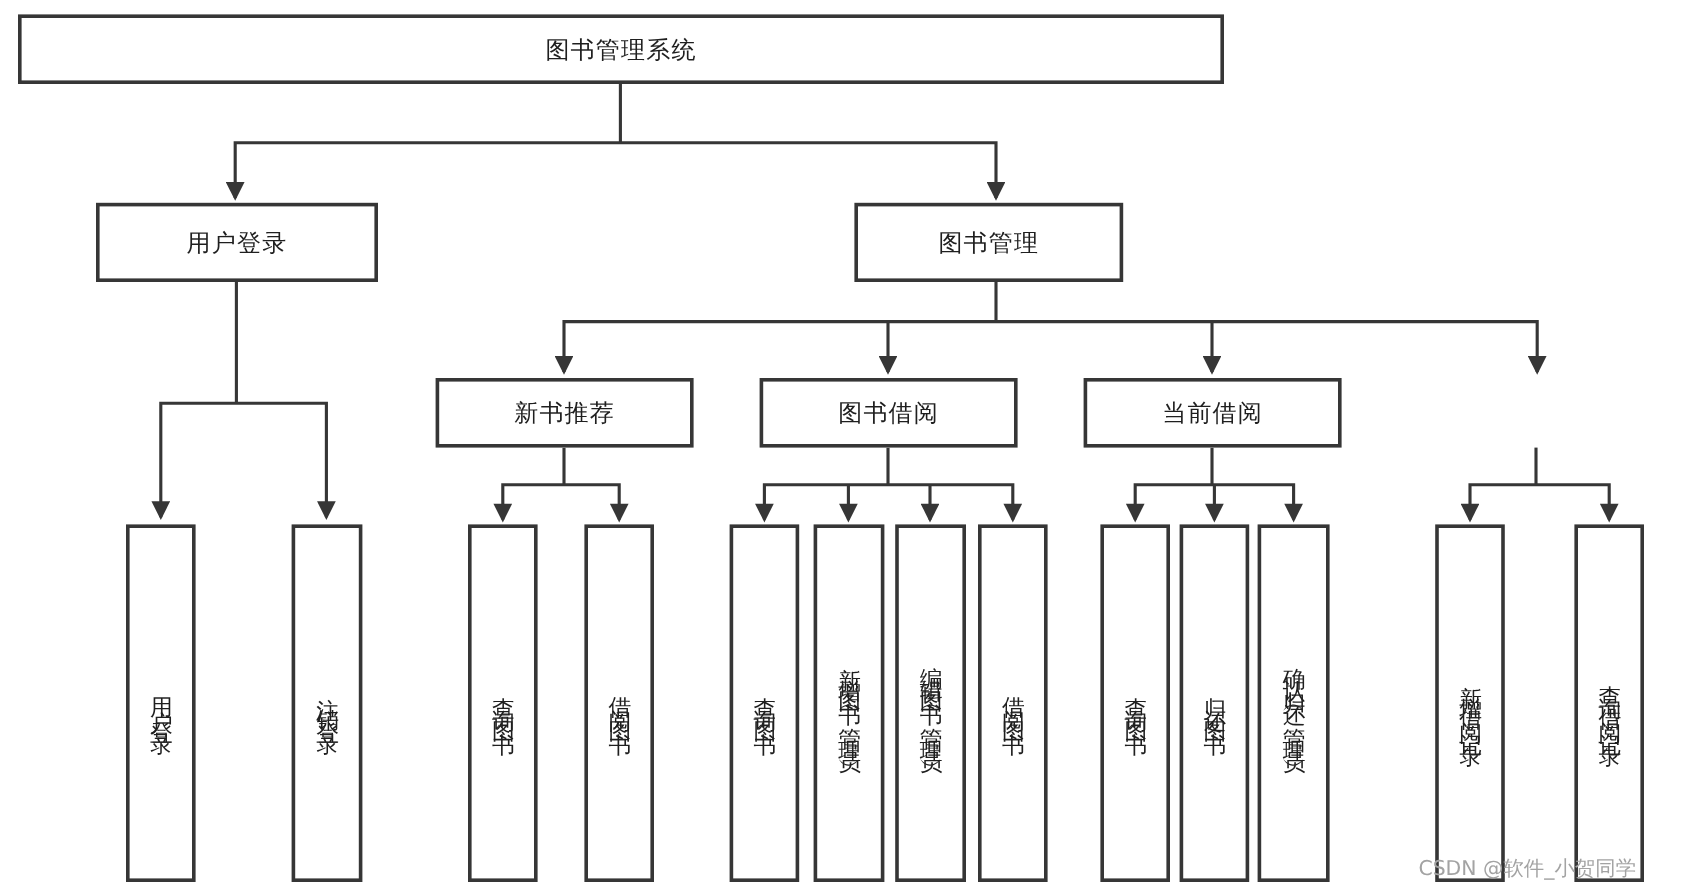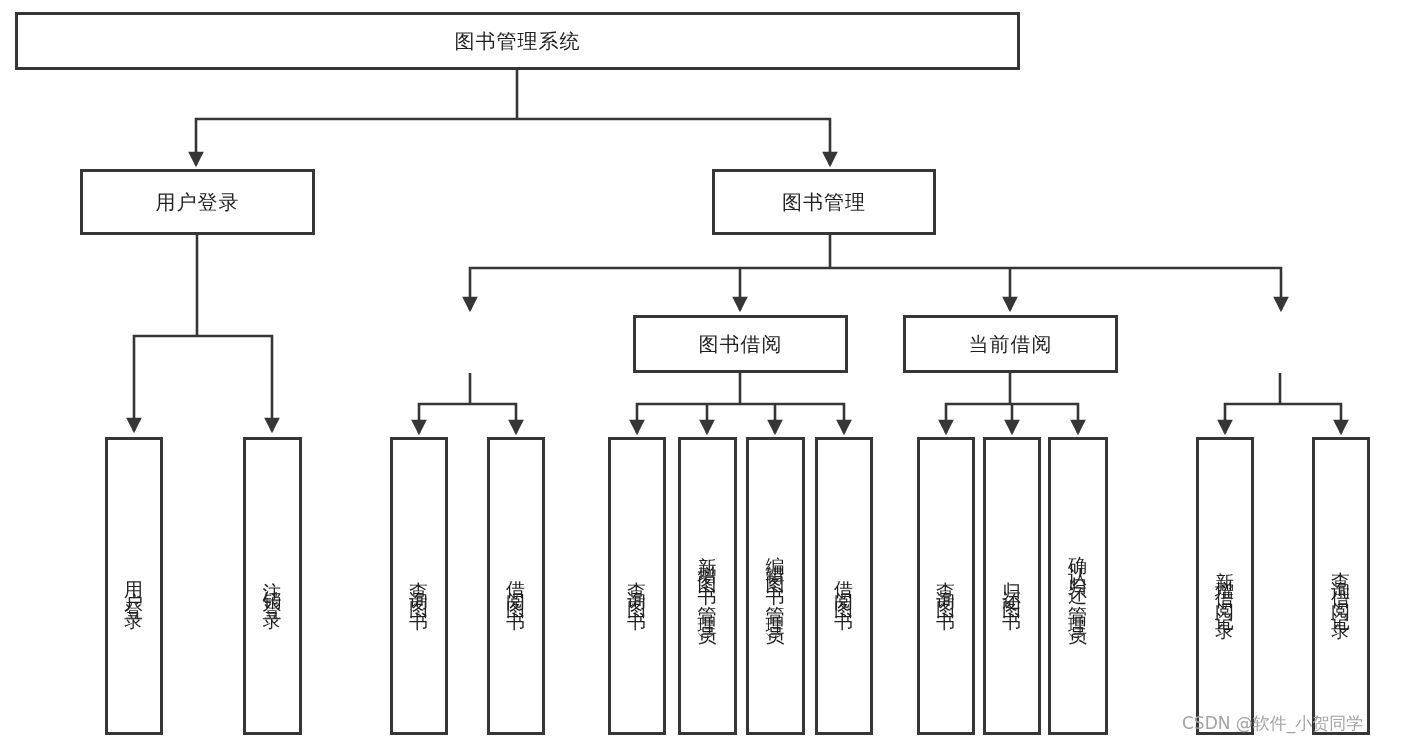--- a/index.html
+++ b/index.html
@@ -86,20 +86,21 @@
       <path d="M1280 373 V404"></path>
       <path d="M1225 433 V404 H1341 V433" marker-start="url(#arrow)" marker-end="url(#arrow)"></path>
     </g>
   </svg>
 
   <div class="node h" style="left:15px; top:12px; width:1005px; height:58px">图书管理系统</div>
 
   <div class="node h" style="left:80px; top:169px; width:235px; height:66px">用户登录</div>
   <div class="node h" style="left:712px; top:169px; width:224px; height:66px">图书管理</div>
 
+  <div class="node h" style="left:363px; top:315px; width:215px; height:58px">新书推荐</div>
   <div class="node h" style="left:903px; top:315px; width:215px; height:58px">当前借阅</div>
   <div class="node h" style="left:633px; top:315px; width:215px; height:58px">图书借阅</div>
 
   <div class="node v" style="left:105px; top:437px; width:58px; height:298px">
     <span>用户登录</span>
   </div>
   <div class="node v" style="left:243px; top:437px; width:59px; height:298px">
     <span>注销登录</span>
   </div>
 

